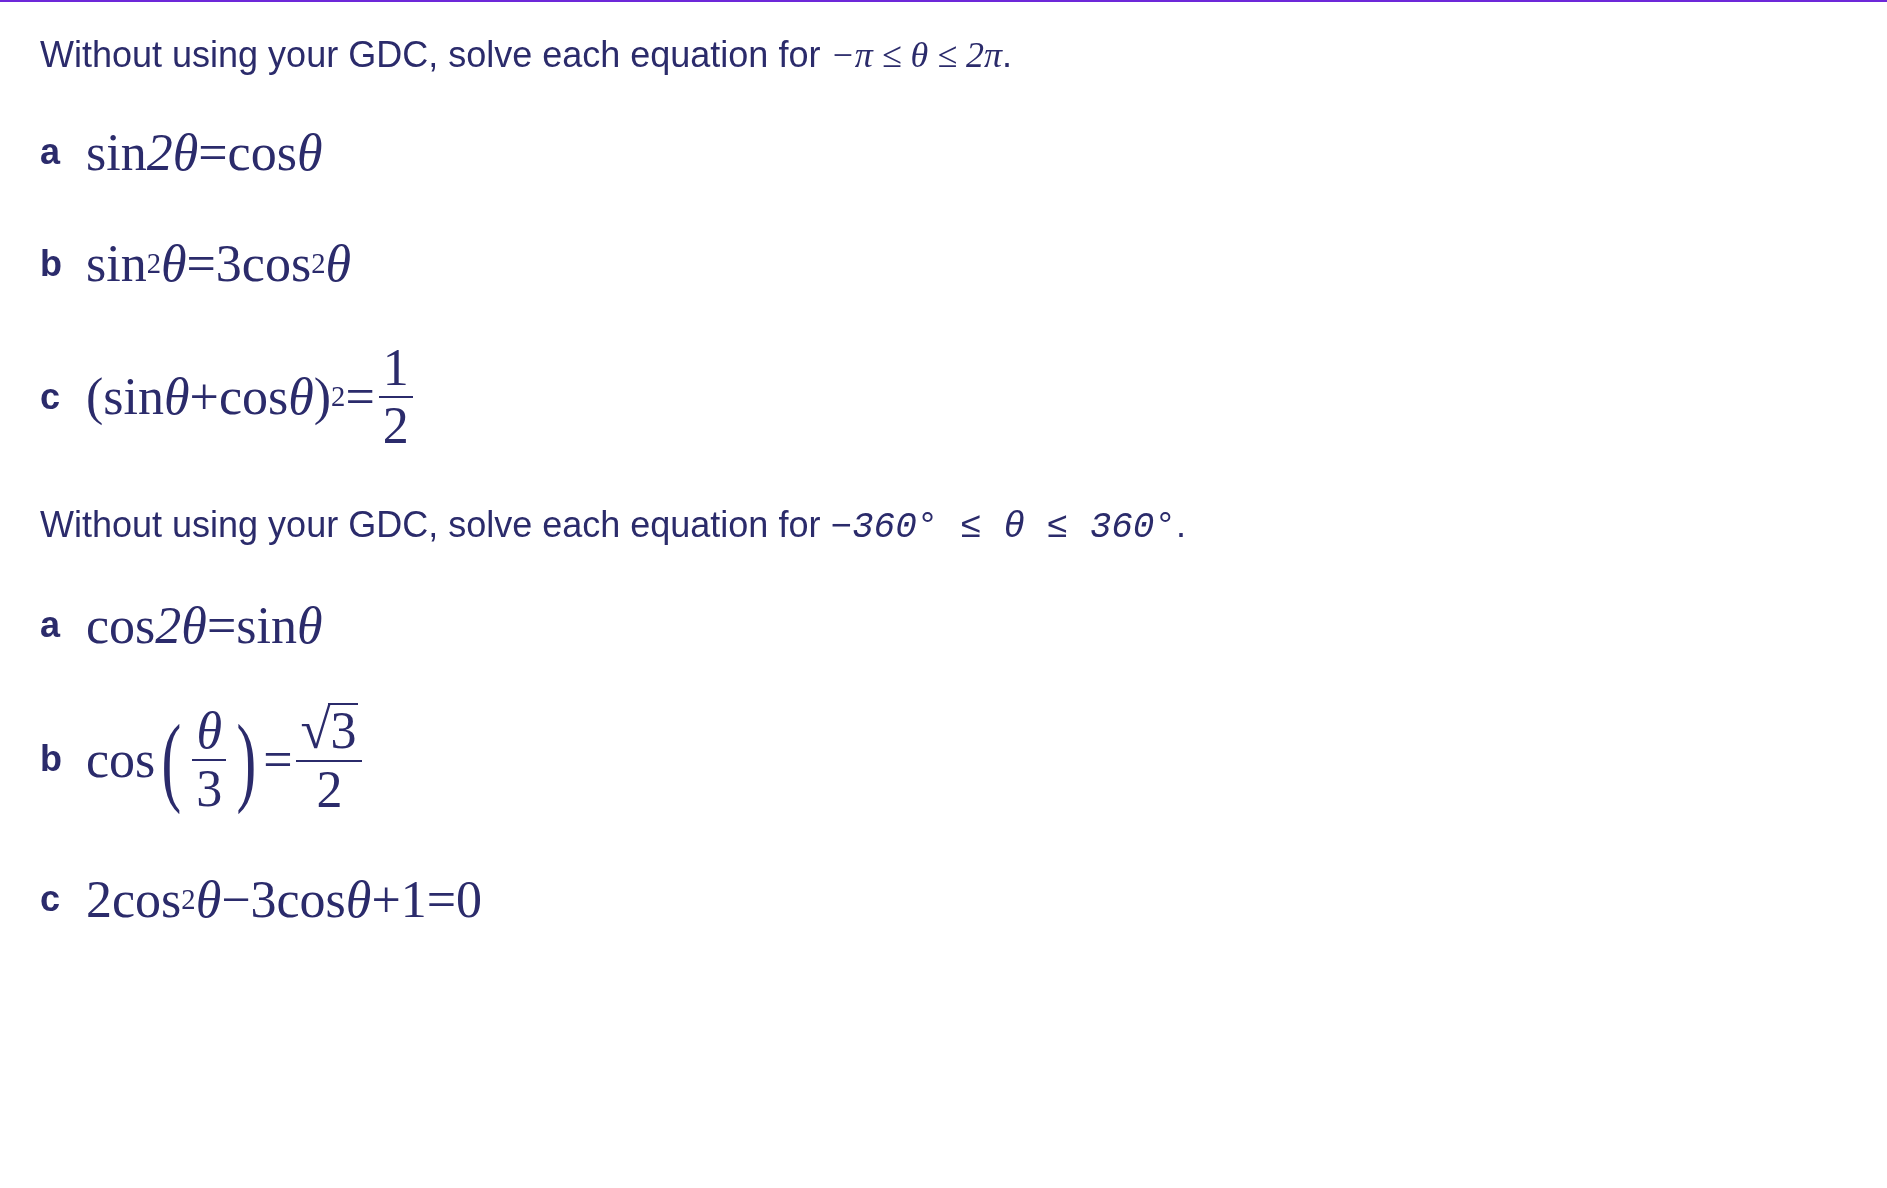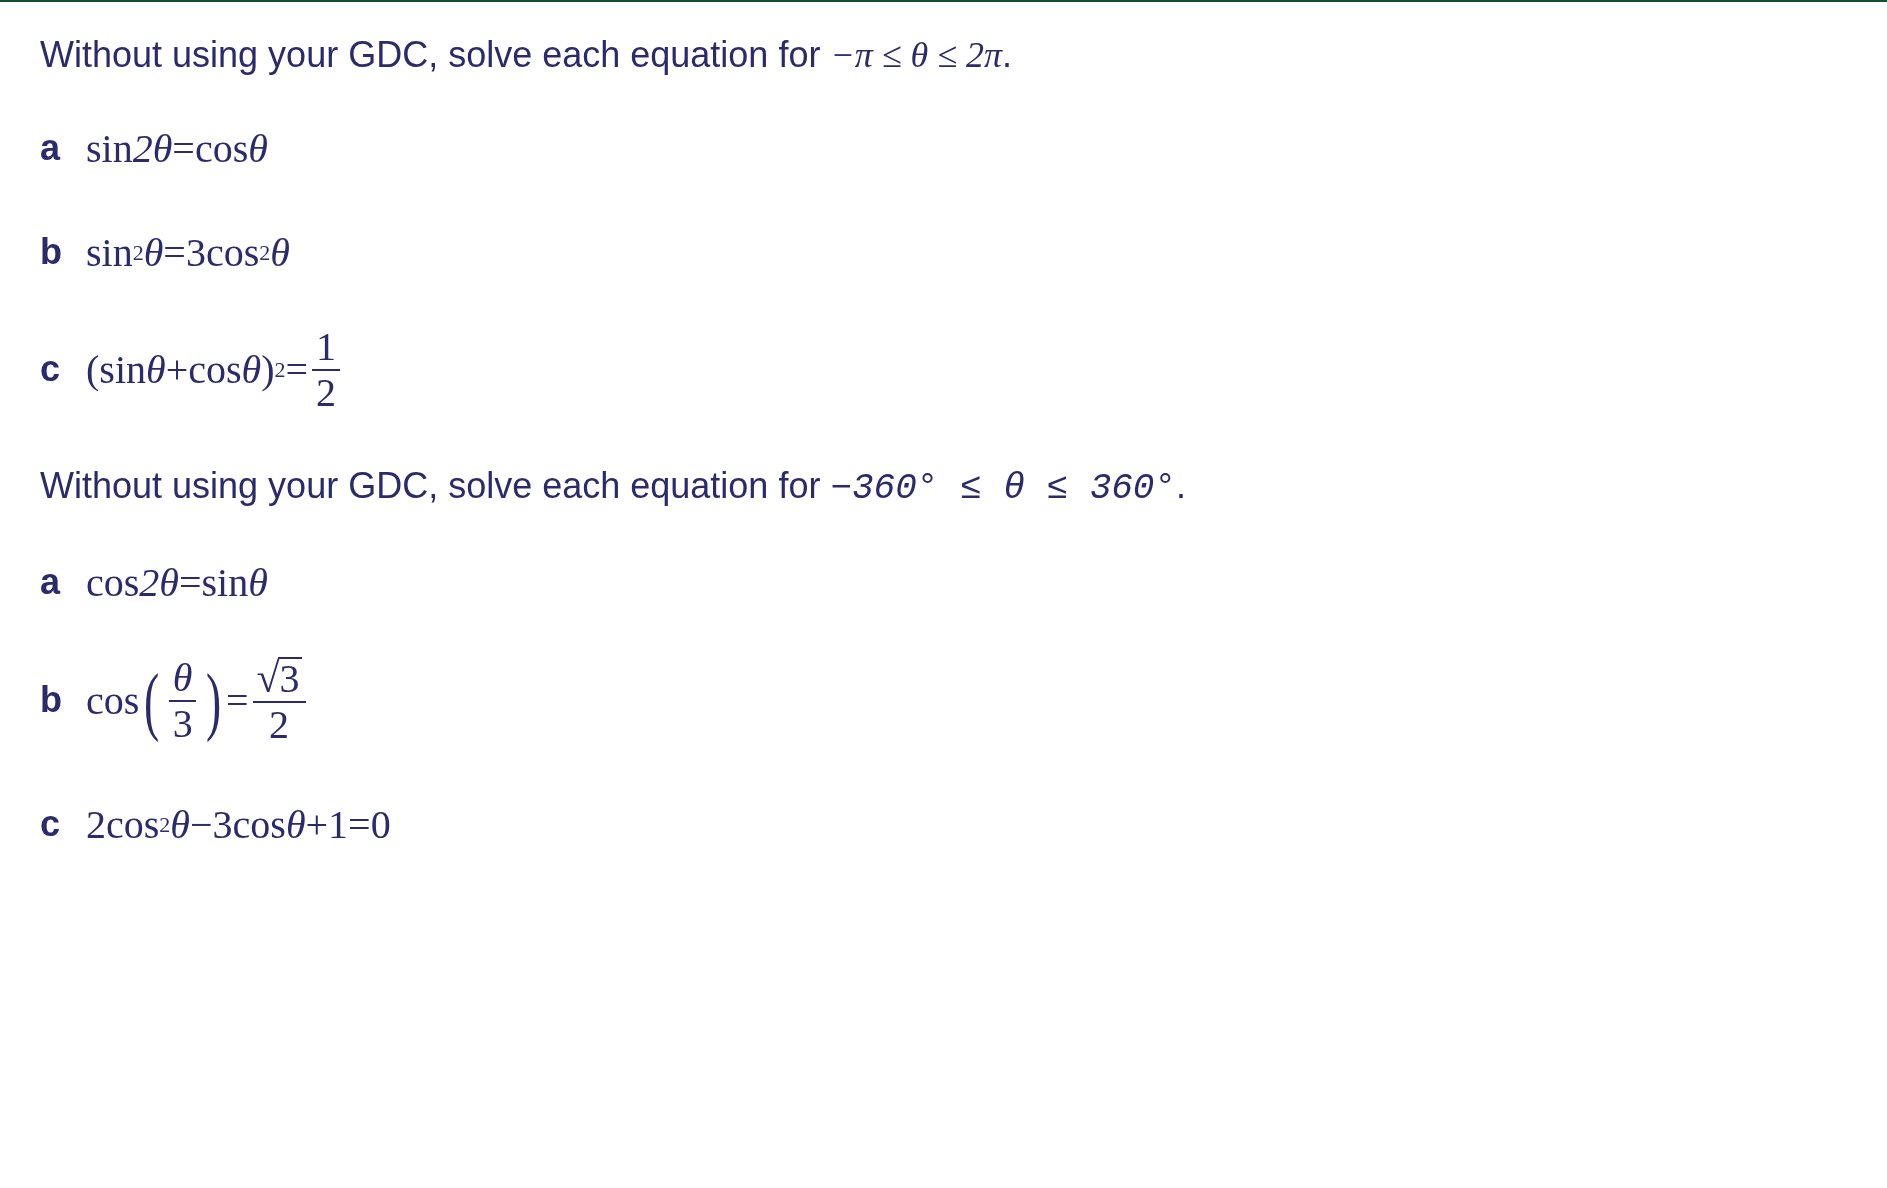--- a/index.html
+++ b/index.html
@@ -8,41 +8,41 @@
     width: 1887px;
     height: 1188px;
     background: #ffffff;
     font-family: Verdana, Geneva, sans-serif;
     color: #2b2b6b;
     font-size: 36px;
     line-height: 1.3;
   }
   .page {
     padding: 30px 40px;
-    border-top: 2px solid #14532d;
+    border-top: 2px solid #6d28d9;
   }
   .instruction {
     margin-bottom: 40px;
     font-family: Verdana, Geneva, sans-serif;
   }
   .item {
     display: flex;
     align-items: center;
     margin-bottom: 44px;
     min-height: 60px;
   }
   .label {
     font-weight: bold;
     width: 46px;
     flex-shrink: 0;
     font-family: Verdana, Geneva, sans-serif;
   }
   .eq {
     font-family: "Times New Roman", Times, serif;
-    font-size: 40px;
+    font-size: 52px;
     display: flex;
     align-items: center;
     gap: 0;
   }
   .it { font-style: italic; }
   sup {
     font-size: 0.55em;
     vertical-align: super;
     line-height: 0;
   }

